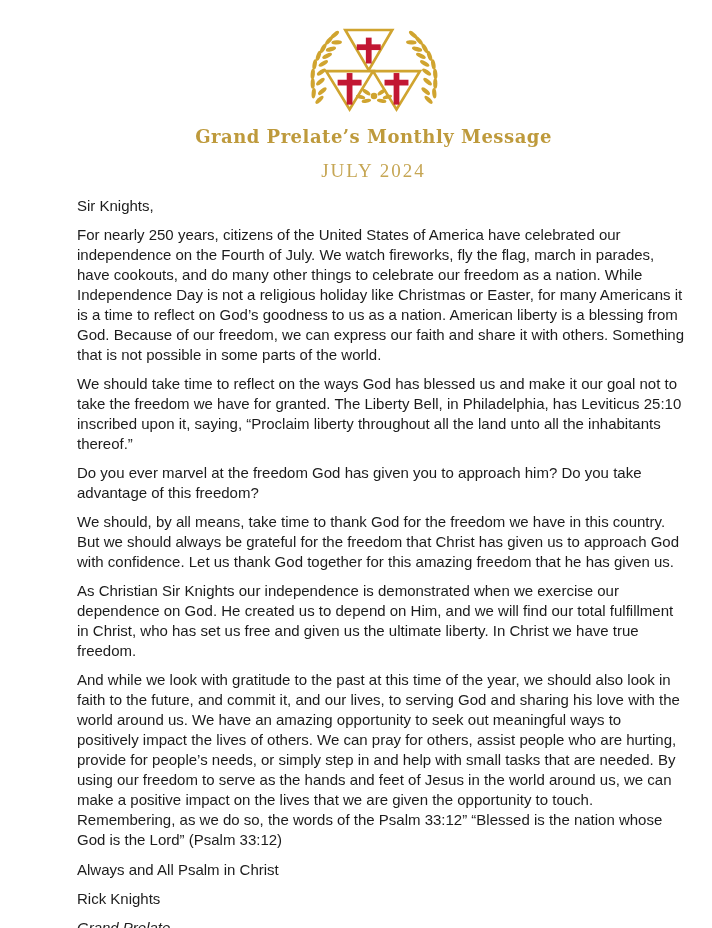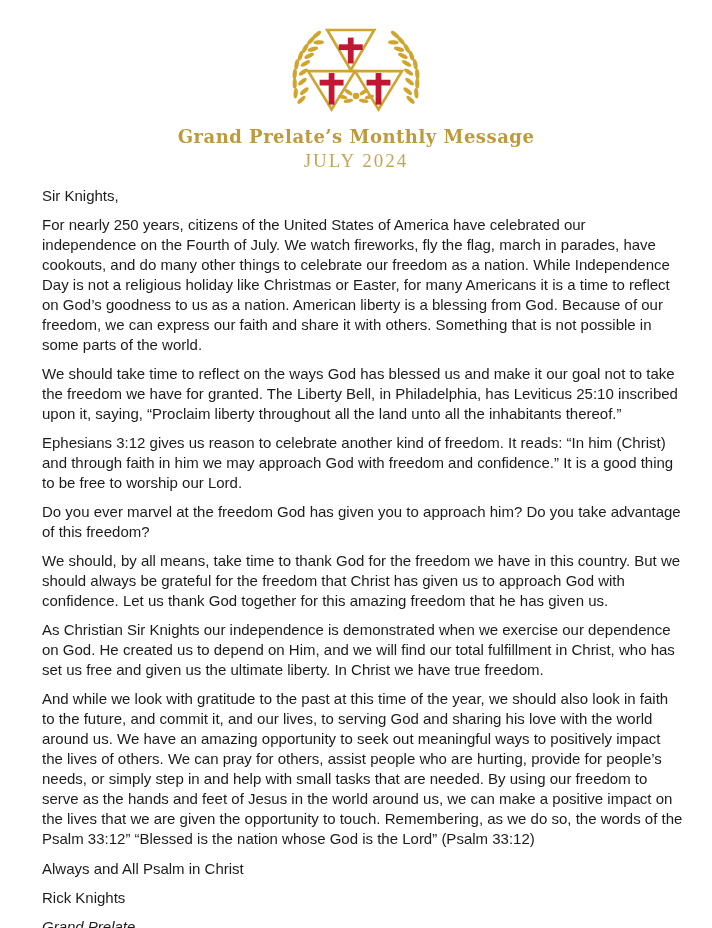--- a/index.html
+++ b/index.html
@@ -2,31 +2,31 @@
 <html style="--gold: #D0A42F; --red: #C21733; --title-gold: #BE9A3C; --date-gold: #C6A654; --ink: #1C1C1C; --bg: #FFFFFF;"><head>
 <meta charset="utf-8">
 <style>
   :root{
     --gold:#D0A42F; --red:#C21733; --title-gold:#BE9A3C; --date-gold:#C6A654; --ink:#1C1C1C; --bg:#FFFFFF;
   }
   *{box-sizing:border-box;}
   html,body{margin:0;padding:0;background:#e8e8e8;}
   .page{
     width:712px;height:928px;background:var(--bg);margin:0 auto;position:relative;
-    font-family:"Liberation Sans",sans-serif;color:var(--ink);overflow:hidden;
+    font-family:"Liberation Sans",sans-serif;color:var(--ink);overflow:hidden;padding-left:35px;
   }
   header{ text-align:center; padding-top:26px; }
   .emblem{ display:block; margin:0 auto; }
   .title{
     font-family:"DejaVu Serif",serif;font-weight:bold;font-size:18px;line-height:22px;
     color:var(--title-gold);margin-top:4px;letter-spacing:.5px;
   }
   .subtitle{
     font-family:"Liberation Serif",serif;font-size:19px;line-height:22px;
-    color:var(--date-gold);letter-spacing:2px;margin-top:2px;
+    color:var(--date-gold);letter-spacing:2px;margin-top:12px;
   }
   main.letter{
     padding:14px 28px 0 30px;
     font-size:15px;line-height:20px;color:var(--ink);
   }
   main.letter p{ margin:0 0 9px 12px; }
   .signature p{ margin:0; }
   .signature{ margin-top:10px; }
   .sig-title{ font-style:italic; }
 </style>
@@ -88,21 +88,20 @@
     </svg>
 
     <div class="title">Grand Prelate’s Monthly Message</div>
     <div class="subtitle">JULY 2024</div>
   </header>
 
   <main class="letter">
     <p>Sir Knights,</p>
     <p>For nearly 250 years, citizens of the United States of America have celebrated our independence on the Fourth of July. We watch fireworks, fly the flag, march in parades, have cookouts, and do many other things to celebrate our freedom as a nation. While Independence Day is not a religious holiday like Christmas or Easter, for many Americans it is a time to reflect on God’s goodness to us as a nation. American liberty is a blessing from God. Because of our freedom, we can express our faith and share it with others. Something that is not possible in some parts of the world.</p>
     <p>We should take time to reflect on the ways God has blessed us and make it our goal not to take the freedom we have for granted. The Liberty Bell, in Philadelphia, has Leviticus 25:10 inscribed upon it, saying, “Proclaim liberty throughout all the land unto all the inhabitants thereof.”</p>
-    <p>Ephesians 3:12 gives us reason to celebrate another kind of freedom. It reads: “In him (Christ) and through faith in him we may approach God with freedom and confidence.” It is a good thing to be free to worship our Lord.</p>
     <p>Do you ever marvel at the freedom God has given you to approach him? Do you take advantage of this freedom?</p>
     <p>We should, by all means, take time to thank God for the freedom we have in this country. But we should always be grateful for the freedom that Christ has given us to approach God with confidence. Let us thank God together for this amazing freedom that he has given us.</p>
     <p>As Christian Sir Knights our independence is demonstrated when we exercise our dependence on God. He created us to depend on Him, and we will find our total fulfillment in Christ, who has set us free and given us the ultimate liberty. In Christ we have true freedom.</p>
     <p>And while we look with gratitude to the past at this time of the year, we should also look in faith to the future, and commit it, and our lives, to serving God and sharing his love with the world around us. We have an amazing opportunity to seek out meaningful ways to positively impact the lives of others. We can pray for others, assist people who are hurting, provide for people’s needs, or simply step in and help with small tasks that are needed. By using our freedom to serve as the hands and feet of Jesus in the world around us, we can make a positive impact on the lives that we are given the opportunity to touch. Remembering, as we do so, the words of the Psalm 33:12” “Blessed is the nation whose God is the Lord” (Psalm 33:12)</p>
 
     <div class="signature">
       <p>Always and All Psalm in Christ</p>
       <p>Rick Knights</p>
       <p class="sig-title">Grand Prelate</p>
     </div>

